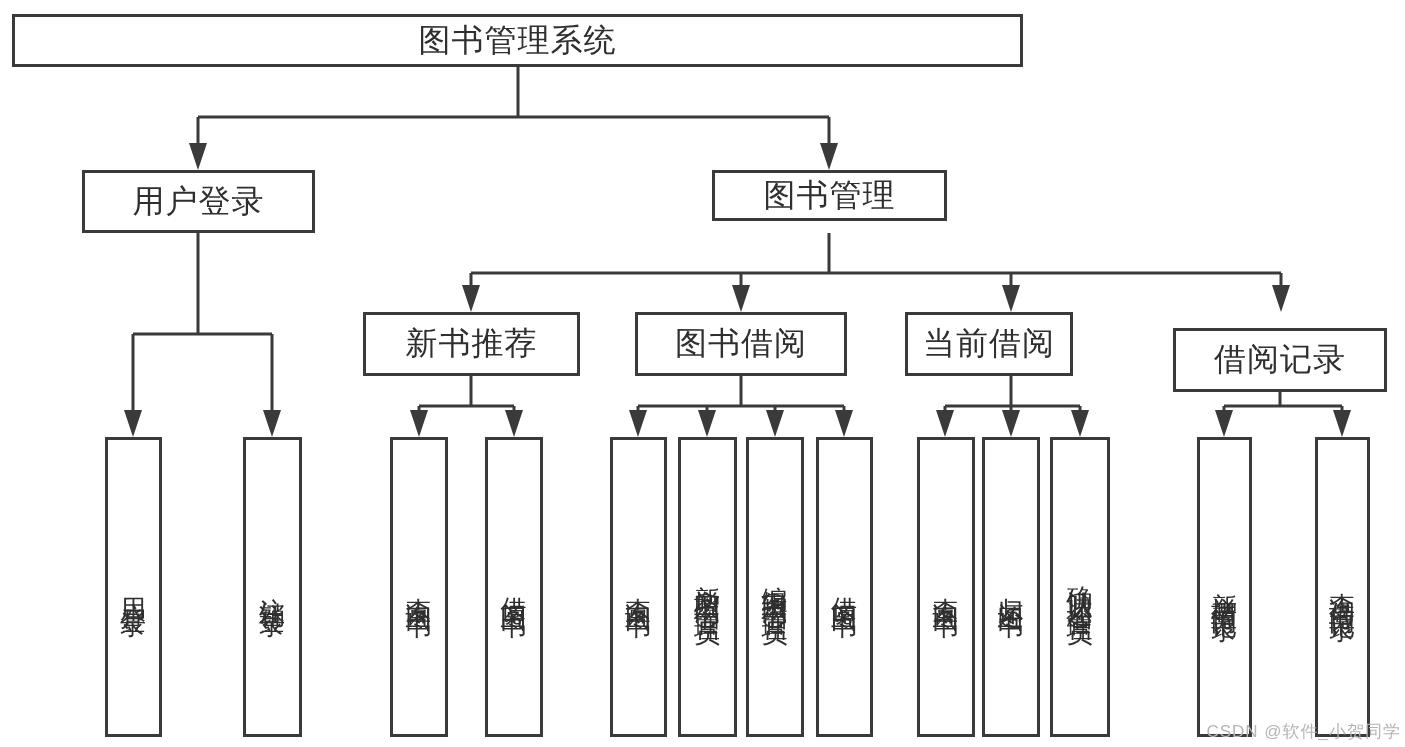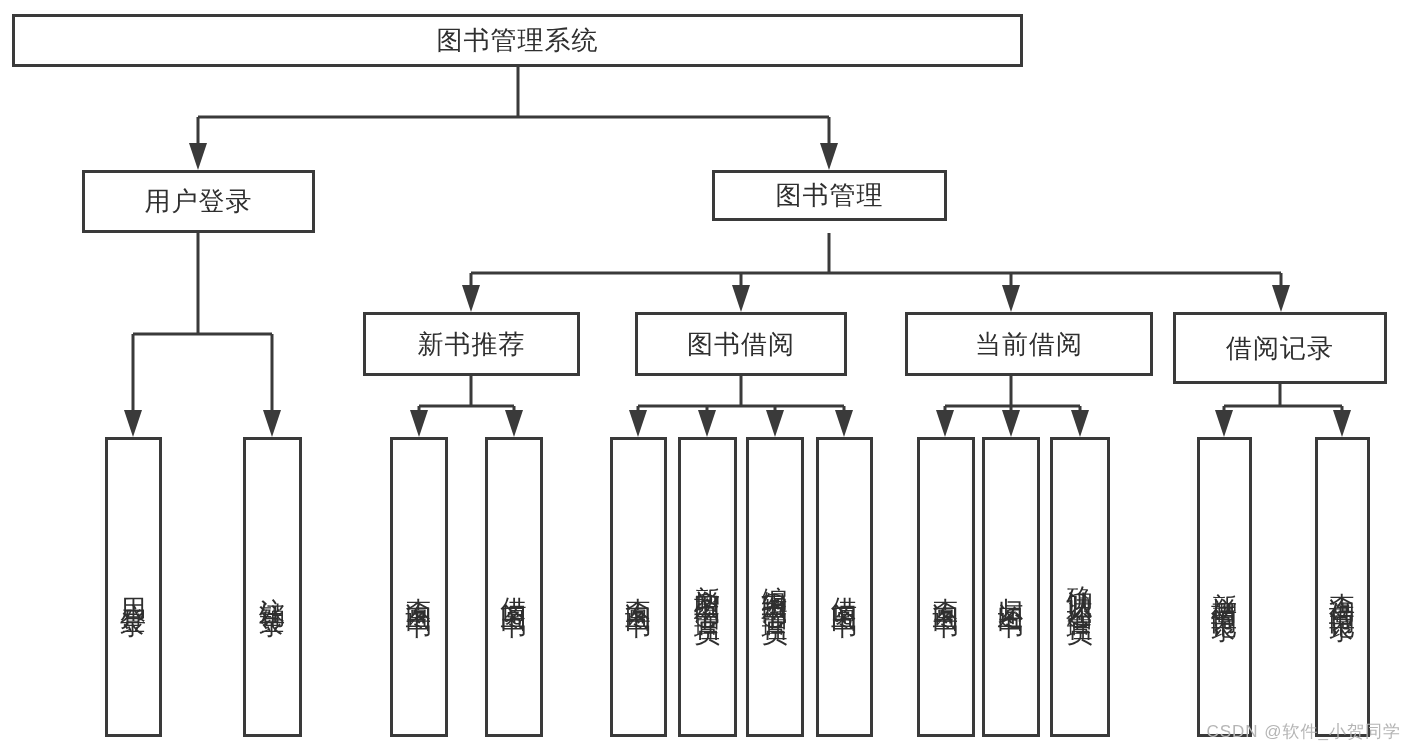--- a/index.html
+++ b/index.html
@@ -26,41 +26,41 @@
   .box {
     position: absolute;
     box-sizing: border-box;
     border: 3px solid #3a3a3a;
     background: #ffffff;
     display: flex;
     align-items: center;
     justify-content: center;
   }
   .hlabel {
-    font-size: 26px;
+    font-size: 32px;
     letter-spacing: 1px;
     white-space: nowrap;
     color: #2f2f2f;
   }
   .vbox .vlabel {
     writing-mode: vertical-rl;
     text-orientation: mixed;
     font-size: 26px;
     line-height: 1;
     letter-spacing: 5px;
     color: #2f2f2f;
   }
   
   .n-root   { left: 12px;   top: 14px;  width: 1011px; height: 53px; }
   .n-login  { left: 82px;   top: 170px; width: 233px;  height: 63px; }
   .n-mgmt   { left: 712px;  top: 170px; width: 235px;  height: 51px; }
   .n-new    { left: 363px;  top: 312px; width: 217px;  height: 64px; }
   .n-borrow { left: 635px;  top: 312px; width: 212px;  height: 64px; }
-  .n-cur    { left: 905px;  top: 312px; width: 248px;  height: 64px; }
-  .n-rec    { left: 1173px; top: 312px; width: 214px;  height: 72px; align-items: center; }
+  .n-cur    { left: 905px;  top: 312px; width: 168px;  height: 64px; }
+  .n-rec    { left: 1173px; top: 328px; width: 214px;  height: 64px; align-items: center; }
   .leaf     { top: 437px; height: 300px; }
   .n-l1a { left: 105px;  width: 57px; }
   .n-l1b { left: 243px;  width: 59px; }
   .n-l2a { left: 390px;  width: 58px; }
   .n-l2b { left: 485px;  width: 58px; }
   .n-l3a { left: 610px;  width: 57px; }
   .n-l3b { left: 678px;  width: 59px; }
   .n-l3c { left: 746px;  width: 58px; }
   .n-l3d { left: 816px;  width: 57px; }
   .n-l4a { left: 917px;  width: 58px; }

